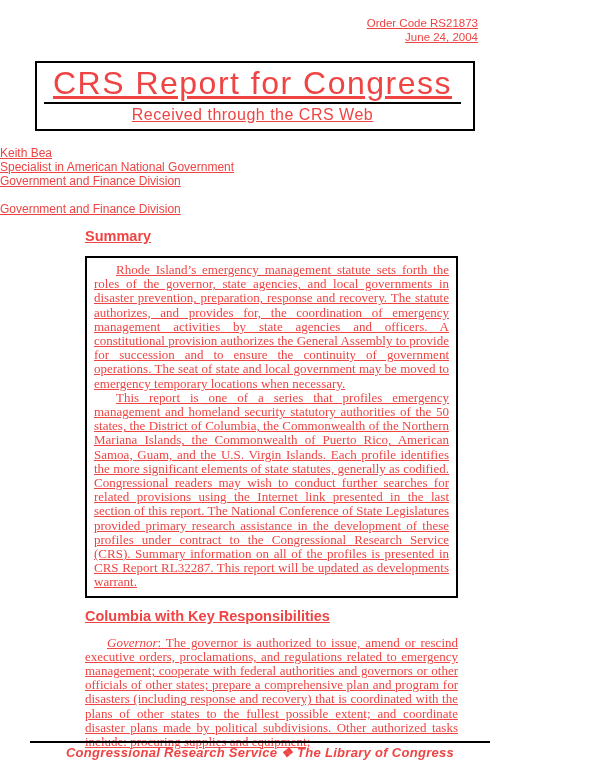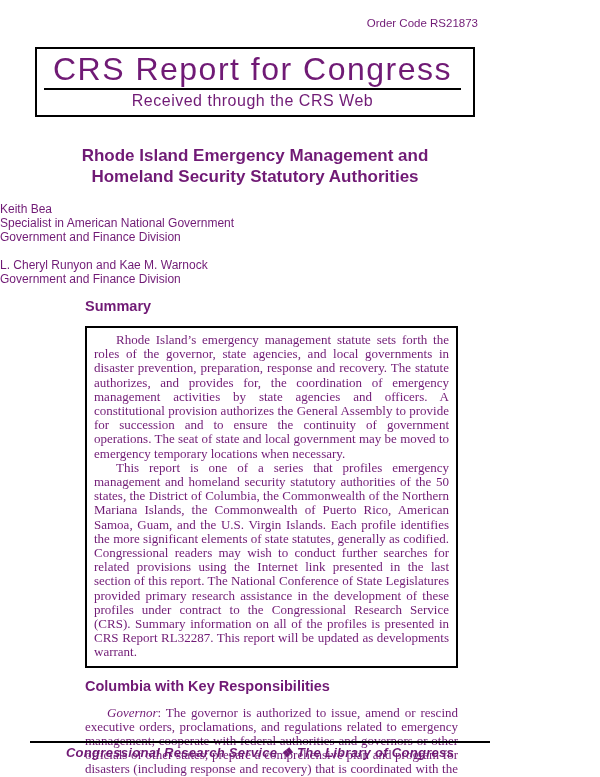--- a/index.html
+++ b/index.html
@@ -1,23 +1,24 @@
 <!DOCTYPE html>
 <html><head>
 <meta charset="utf-8">
 <style>
   html, body { margin: 0; padding: 0; background: #ffffff; }
   .page {
     position: relative;
     width: 510px;
     height: 777px;
     background: #ffffff;
-    color: #701a75;
+    color: #ef4444;
     font-family: "Liberation Sans", sans-serif;
     overflow: hidden;
+    text-decoration: underline;
   }
 
   
   .order-block {
     padding-top: 16px;
     margin-right: 32px;
     text-align: right;
     font-size: 11.5px;
     line-height: 14px;
   }
@@ -107,41 +108,37 @@
     letter-spacing: 0.3px;
   }
 </style>
 </head>
 <body>
 
 <div class="page">
 
   <div class="order-block">
     <div>Order Code RS21873</div>
+    <div>June 24, 2004</div>
   </div>
 
   <div class="masthead">
     <div class="masthead-title">CRS Report for Congress</div>
     <div class="masthead-rule"></div>
     <div class="masthead-subtitle">Received through the CRS Web</div>
   </div>
 
-  <h1 class="doc-title">
-    <span class="title-line">Rhode Island Emergency Management and</span>
-    <span class="title-line">Homeland Security Statutory Authorities</span>
-  </h1>
 
   <div class="authors">
     <div>Keith Bea</div>
     <div>Specialist in American National Government</div>
     <div>Government and Finance Division</div>
   </div>
 
   <div class="authors">
-    <div>L. Cheryl Runyon and Kae M. Warnock</div>
     <div>Government and Finance Division</div>
   </div>
 
   <div class="content-col">
 
     <h2 class="section-heading summary-heading">Summary</h2>
 
     <div class="summary-box serif-text">
       <p>Rhode Island’s emergency management statute sets forth the roles of the governor, state agencies, and local governments in disaster prevention, preparation, response and recovery.  The statute authorizes, and provides for, the coordination of emergency management activities by state agencies and officers.  A constitutional provision authorizes the General Assembly to provide for succession and to ensure the continuity of government operations.  The seat of state and local government may be moved to emergency temporary locations when necessary.</p>
       <p>This report is one of a series that profiles emergency management and homeland security statutory authorities of the 50 states, the District of Columbia, the Commonwealth of the Northern Mariana Islands, the Commonwealth of Puerto Rico, American Samoa, Guam, and the U.S. Virgin Islands.  Each profile identifies the more significant elements of state statutes, generally as codified. Congressional readers may wish to conduct further searches for related provisions using the Internet link presented in the last section of this report. The National Conference of State Legislatures provided primary research assistance in the development of these profiles under contract to the Congressional Research Service (CRS).  Summary information on all of the profiles is presented in CRS Report RL32287.  This report will be updated as developments warrant.</p>

